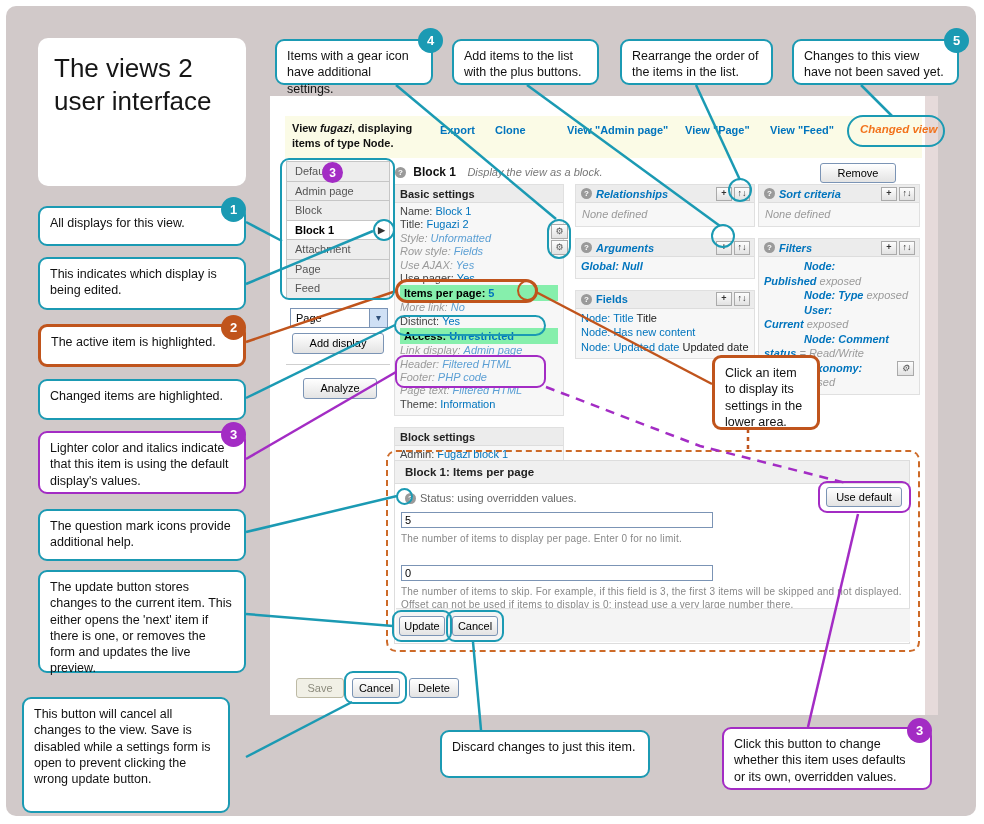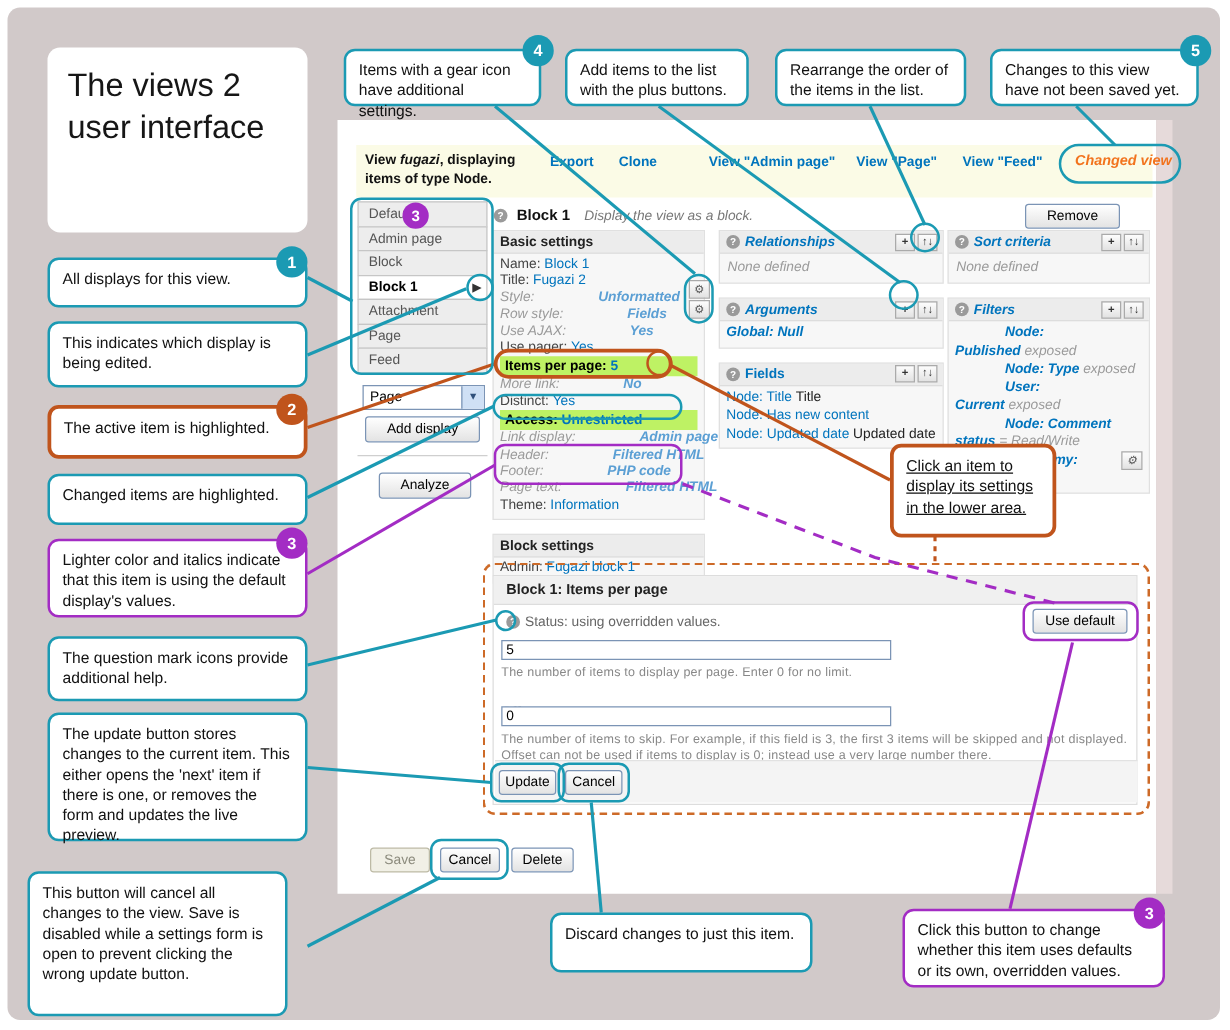--- a/index.html
+++ b/index.html
@@ -40,22 +40,22 @@
   .sbox .bh{height:17px;background:#ececec;border-bottom:1px solid #ddd;display:flex;align-items:center;padding:0 4px 0 5px;font-size:11px;font-weight:bold;color:#0074bd;}
   .sbox .bh .t{margin-right:auto;}
   .sbox .bh .t.it{font-style:italic;}
   .sbox .bh.plain .t{color:#0074bd;}
   .mini{width:14px;height:12px;border:1px solid #aaa;background:linear-gradient(#fdfdfd,#e2e2e2);font-size:9px;line-height:11px;text-align:center;color:#333;margin-left:2px;cursor:pointer;}
   .bbody{padding:2px 5px 4px 5px;}
   .srow{font-size:11px;line-height:13.4px;white-space:nowrap;}
   .srow .slabel{color:#444;margin-right:3px;}
   .srow .sval{color:#0074bd;}
   .srow.def .slabel{color:#9a9a9a;font-style:italic;}
-  .srow.def .sval{color:#5b9fd4;font-style:italic;font-weight:bold;margin-left:48px;}
-  .srow.hl{background:#bef264;font-weight:bold;height:16px;line-height:16px;padding-left:4px;}
+  .srow.def .sval{color:#5b9fd4;font-style:italic;font-weight:normal;}
+  .srow.hl{background:#86efac;font-weight:bold;height:16px;line-height:16px;padding-left:4px;}
   .srow.hl .slabel{color:#000;}
   .none{font-size:11px;color:#9a9a9a;font-style:italic;padding:3px 0 2px 1px;}
   .lrow{font-size:11px;line-height:14.5px;}
   .lrow .lk{color:#0074bd;}
   .lrow .sx{color:#222;margin-left:3px;}
   .flt .lrow{font-style:italic;}
   .flt .lrow .lk{font-weight:bold;margin-left:40px;}
   .flt .lrow .sx{color:#9a9a9a;}
   .gearbtn{position:absolute;width:15px;height:13px;border:1px solid #aaa;background:linear-gradient(#fdfdfd,#e2e2e2);font-size:9px;line-height:12px;text-align:center;color:#555;cursor:pointer;}
   
@@ -302,16 +302,16 @@
 <div class="callout" style="left:38px;top:257px;width:208px;height:53px;">This indicates which display is being edited.</div>
 <div class="callout orange" style="left:38px;top:324px;width:208px;height:43px;">The active item is highlighted.</div>
 <div class="badge orangeb" style="left:221px;top:315px;">2</div>
 <div class="callout" style="left:38px;top:379px;width:208px;height:41px;">Changed items are highlighted.</div>
 <div class="callout purple" style="left:38px;top:431px;width:208px;height:63px;">Lighter color and italics indicate that this item is using the default display's values.</div>
 <div class="badge purpleb" style="left:221px;top:422px;">3</div>
 <div class="callout" style="left:38px;top:509px;width:208px;height:52px;">The question mark icons provide additional help.</div>
 <div class="callout" style="left:38px;top:570px;width:208px;height:103px;">The update button stores changes to the current item. This either opens the 'next' item if there is one, or removes the form and updates the live preview.</div>
 <div class="callout" style="left:22px;top:697px;width:208px;height:116px;">This button will cancel all changes to the view. Save is disabled while a settings form is open to prevent clicking the wrong update button.</div>
 
-<div class="callout orange" style="left:712px;top:355px;width:133px;height:75px;text-decoration:underline;">Click an item to display its settings in the lower area.</div>
+<div class="callout orange" style="left:712px;top:355px;width:108px;height:75px;">Click an item to display its settings in the lower area.</div>
 <div class="callout" style="left:440px;top:730px;width:210px;height:48px;">Discard changes to just this item.</div>
 <div class="callout purple" style="left:722px;top:727px;width:210px;height:63px;">Click this button to change whether this item uses defaults or its own, overridden values.</div>
 <div class="badge purpleb" style="left:907px;top:718px;">3</div>
 
 </body></html>

